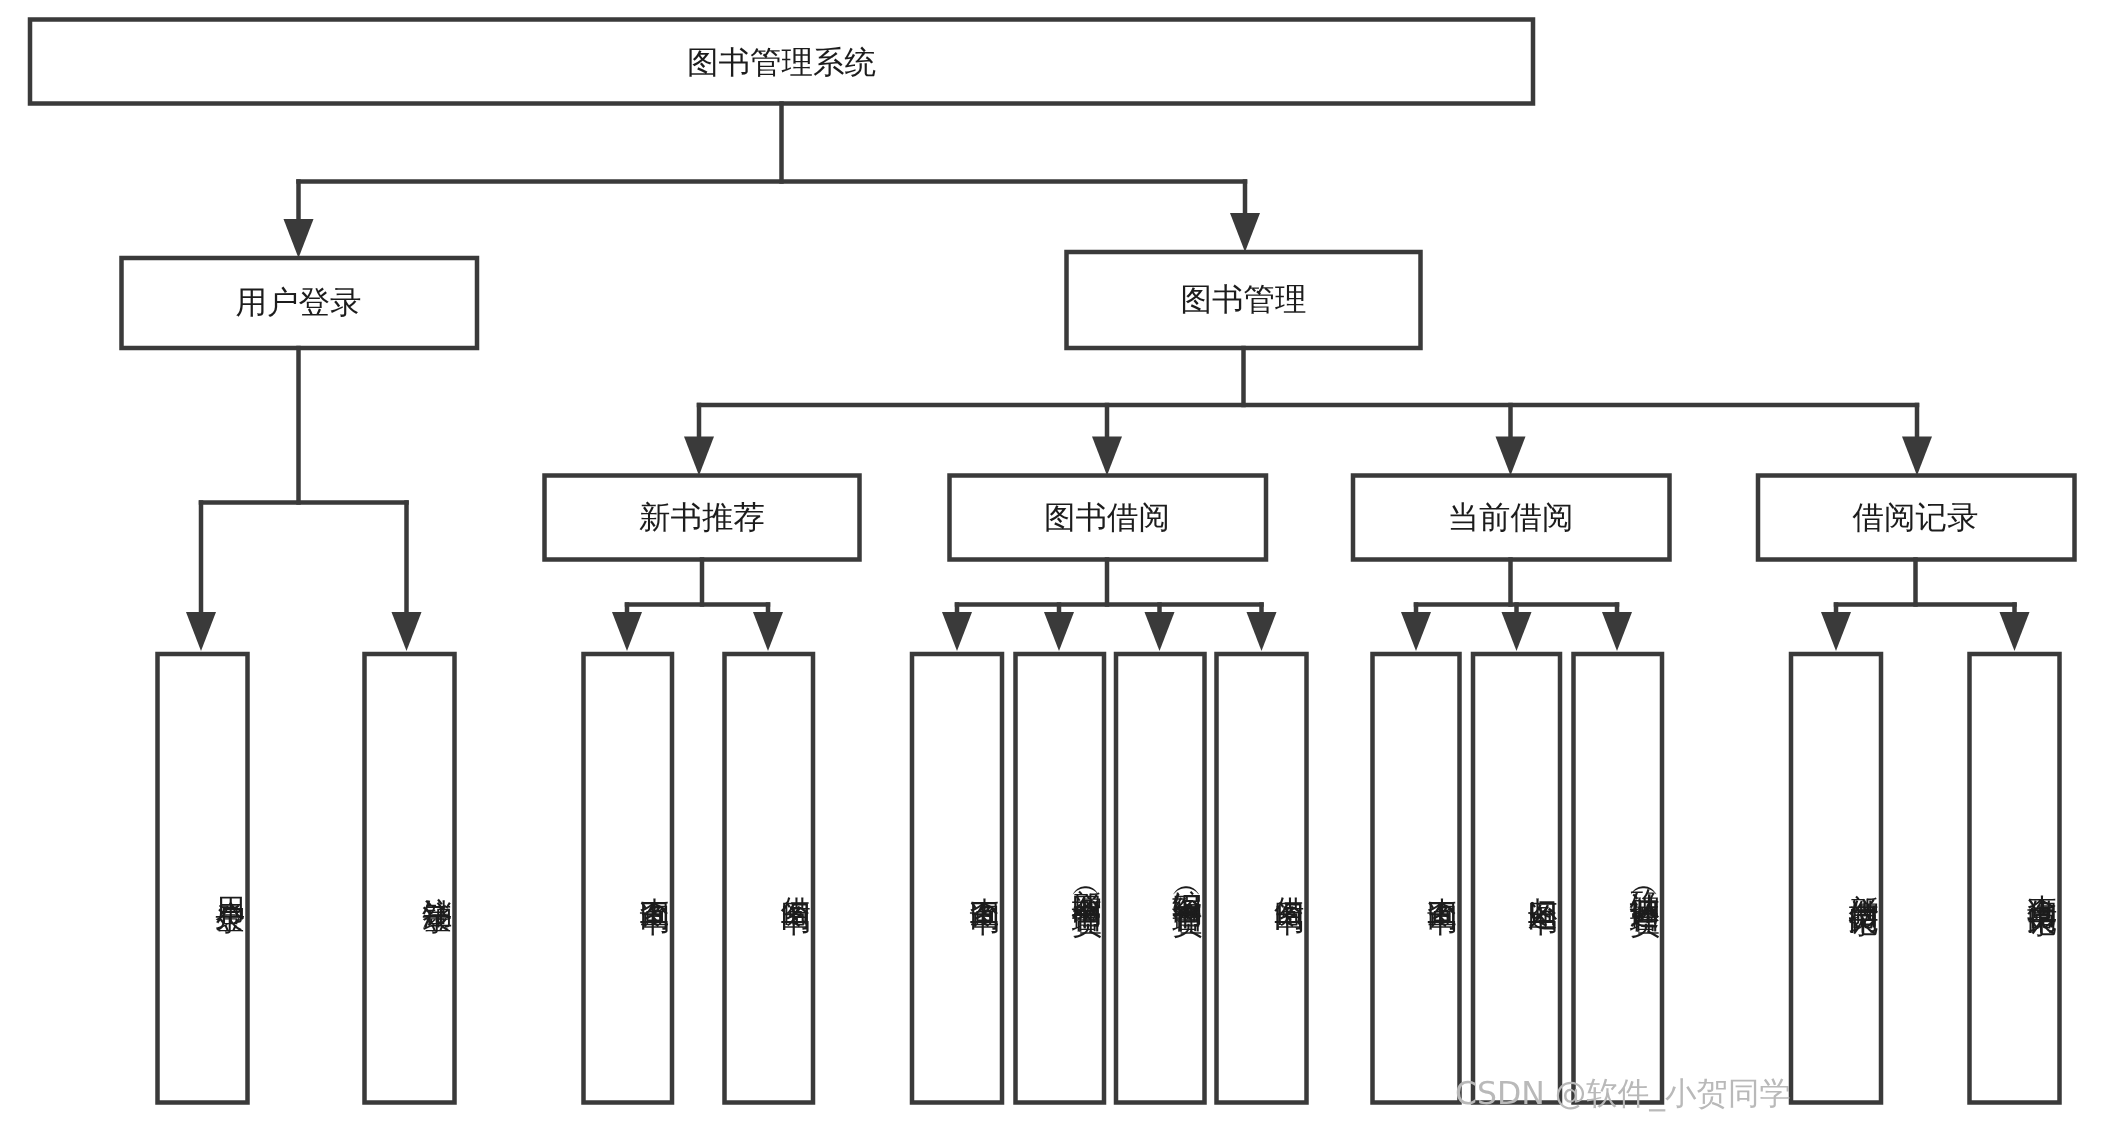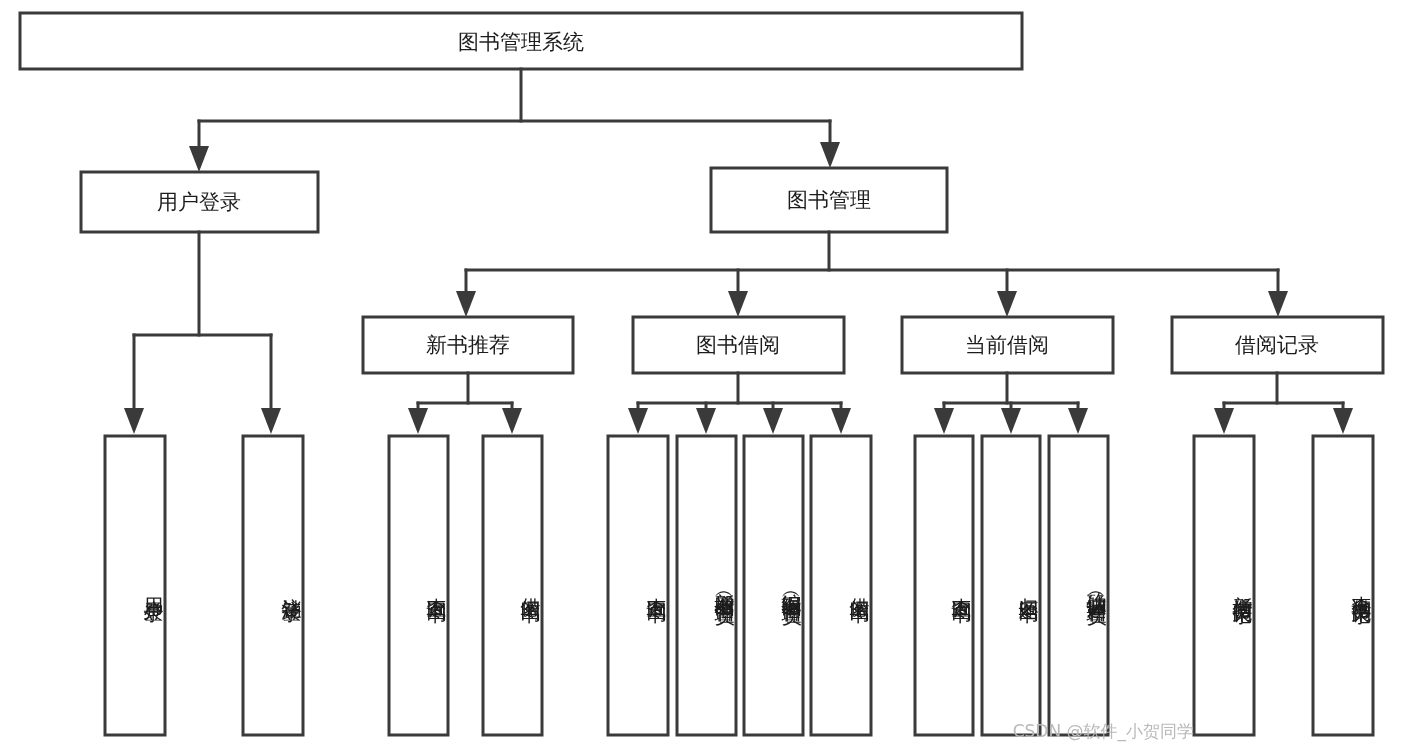--- a/index.html
+++ b/index.html
@@ -59,21 +59,21 @@
     color: #1c1c1c;
     text-align: center;
     white-space: nowrap;
     pointer-events: none;
   }
   .watermark {
     position: absolute;
     right: 8px;
     bottom: 4px;
     font-family: "DejaVu Sans", "Liberation Sans", sans-serif;
-    font-size: 17px;
+    font-size: 21px;
     color: #b9b9b9;
     white-space: nowrap;
   }
 </style>
 </head>
 <body>
 
 <div id="diagram-root">
 
   <svg class="diagram-canvas" viewBox="0 0 1405 747" xmlns="http://www.w3.org/2000/svg">

